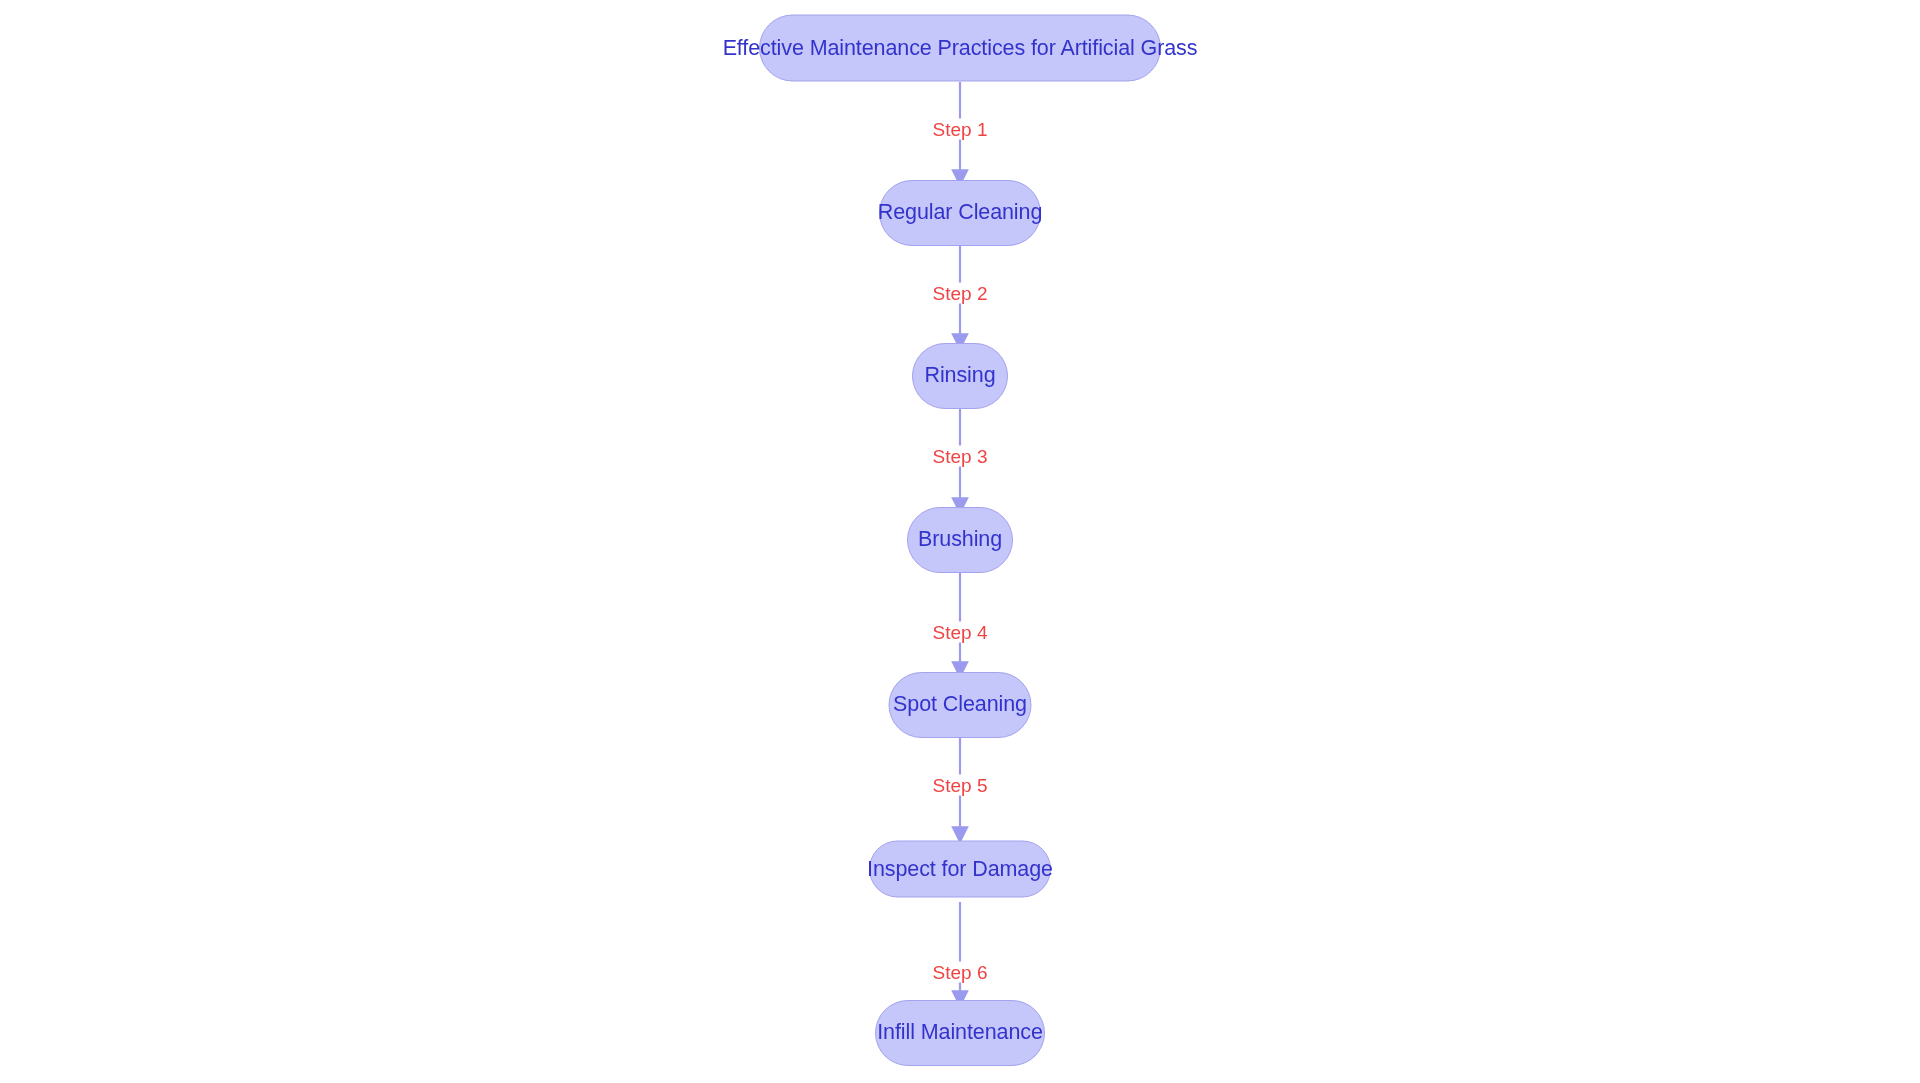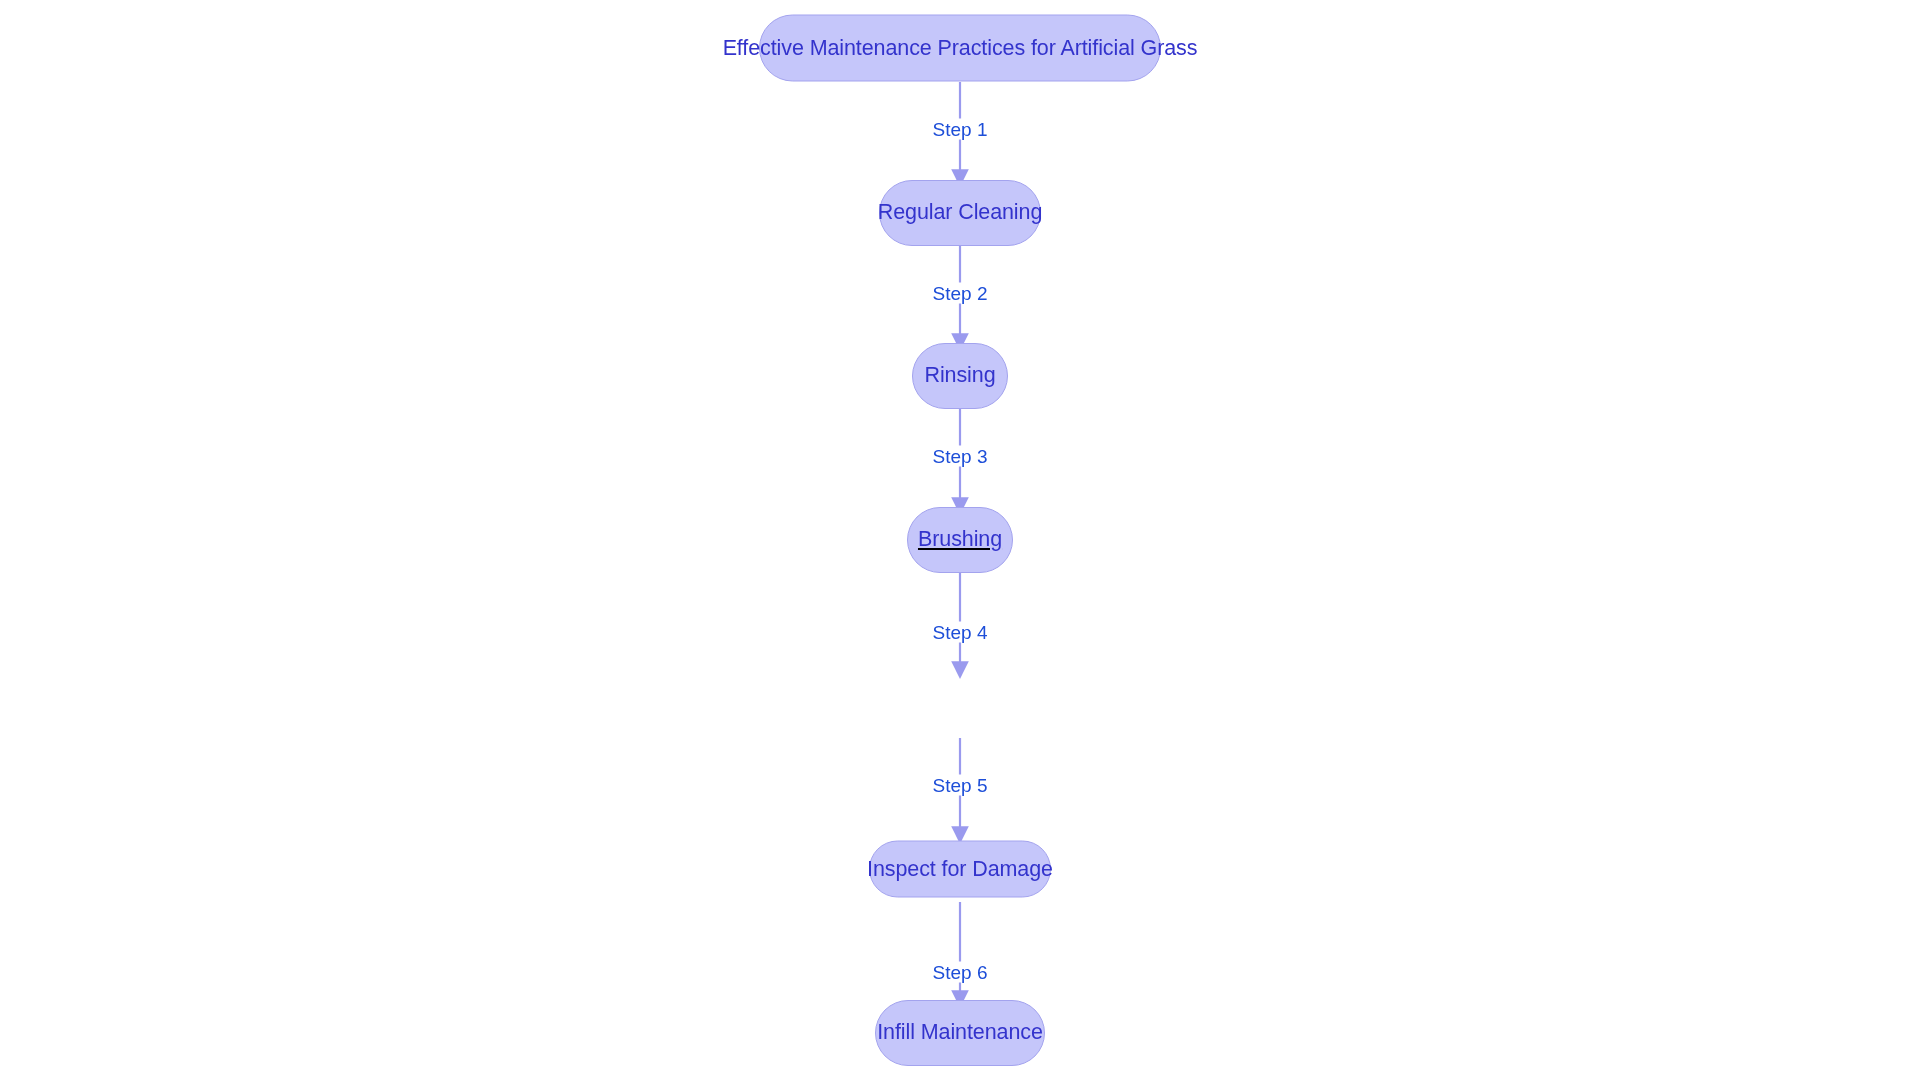--- a/index.html
+++ b/index.html
@@ -52,30 +52,30 @@
     font-family: "Liberation Sans", sans-serif;
     line-height: 1;
     white-space: nowrap;
     letter-spacing: -0.1px;
   }
 
   
   .node-title      { left: 960px; top: 48px;   width: 402px; height: 67px; }
   .node-regular    { left: 960px; top: 213px;  width: 162px; height: 66px; }
   .node-rinsing    { left: 960px; top: 376px;  width: 96px;  height: 66px; }
-  .node-brushing   { left: 960px; top: 540px;  width: 106px; height: 66px; text-decoration: underline; }
+  .node-brushing   { left: 960px; top: 540px;  width: 106px; height: 66px; }
   .node-spot       { left: 960px; top: 705px;  width: 143px; height: 66px; }
   .node-inspect    { left: 960px; top: 869px;  width: 182px; height: 57px; }
   .node-infill     { left: 960px; top: 1033px; width: 170px; height: 66px; }
 
   
   .edge-label {
     position: absolute;
     transform: translate(-50%, -50%);
-    color: #1d4ed8;
+    color: #ef4444;
     font-size: 19px;
     font-family: "Liberation Sans", sans-serif;
     line-height: 1;
     white-space: nowrap;
     background: #ffffff;
     padding: 1px 5px;
     z-index: 3;
   }
   .lbl-1 { left: 960px; top: 129px; }
   .lbl-2 { left: 960px; top: 293px; }
@@ -115,20 +115,23 @@
   </div>
 
   <div class="node node-rinsing">
     <span class="node-label">Rinsing</span>
   </div>
 
   <div class="node node-brushing">
     <span class="node-label">Brushing</span>
   </div>
 
+  <div class="node node-spot">
+    <span class="node-label">Spot Cleaning</span>
+  </div>
 
   <div class="node node-inspect">
     <span class="node-label">Inspect for Damage</span>
   </div>
 
   <div class="node node-infill">
     <span class="node-label">Infill Maintenance</span>
   </div>
 
   <div class="edge-label lbl-1">Step 1</div>

